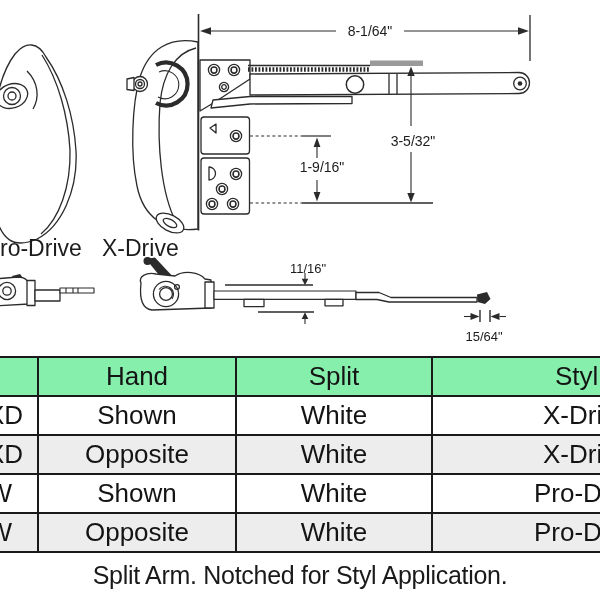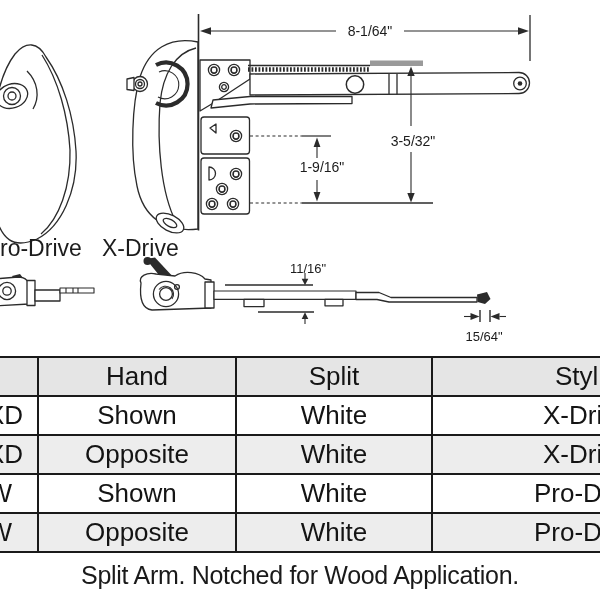--- a/index.html
+++ b/index.html
@@ -17,21 +17,21 @@
   svg .thin{stroke:#2b2b2b;fill:none;stroke-width:1.1;}
   svg text{fill:#1c1c1c;}
   .dim{font-size:14px;}
   .dim-sm{font-size:13px;}
   .op-label{font-size:23px;}
   
   .table-wrap{position:absolute;top:356px;left:-165px;}
   table{border-collapse:collapse;table-layout:fixed;width:895px;}
   th,td{border:2px solid #1a1a1a;height:37px;padding:0;font-size:26px;font-weight:normal;
         text-align:center;white-space:nowrap;overflow:visible;color:#141414;}
-  thead th{background:#e5e5e5;}
+  thead th{background:#86efac;}
   tbody tr:nth-child(even) td{background:#ededed;}
   tbody tr:nth-child(odd) td{background:#ffffff;}
   .c0{text-align:right;padding-right:14px;}
   tbody tr:nth-child(3) .c0, tbody tr:nth-child(4) .c0{padding-right:25px;}
   .c3{text-align:left;}
   thead .c3{padding-left:122px;}
   tbody tr:nth-child(1) .c3, tbody tr:nth-child(2) .c3{padding-left:110px;}
   tbody tr:nth-child(3) .c3, tbody tr:nth-child(4) .c3{padding-left:101px;}
   
   .caption{position:absolute;left:0;right:0;top:561px;text-align:center;
@@ -227,14 +227,14 @@
         <tr>
           <td class="c0">W</td>
           <td class="c1">Opposite</td>
           <td class="c2">White</td>
           <td class="c3">Pro-D</td>
         </tr>
       </tbody>
     </table>
   </div>
 
-  <div class="caption">Split Arm. Notched for Wood Application.</div>
+  <div class="caption">Split Arm. Notched for Styl Application.</div>
 </div>
 
 </body></html>

